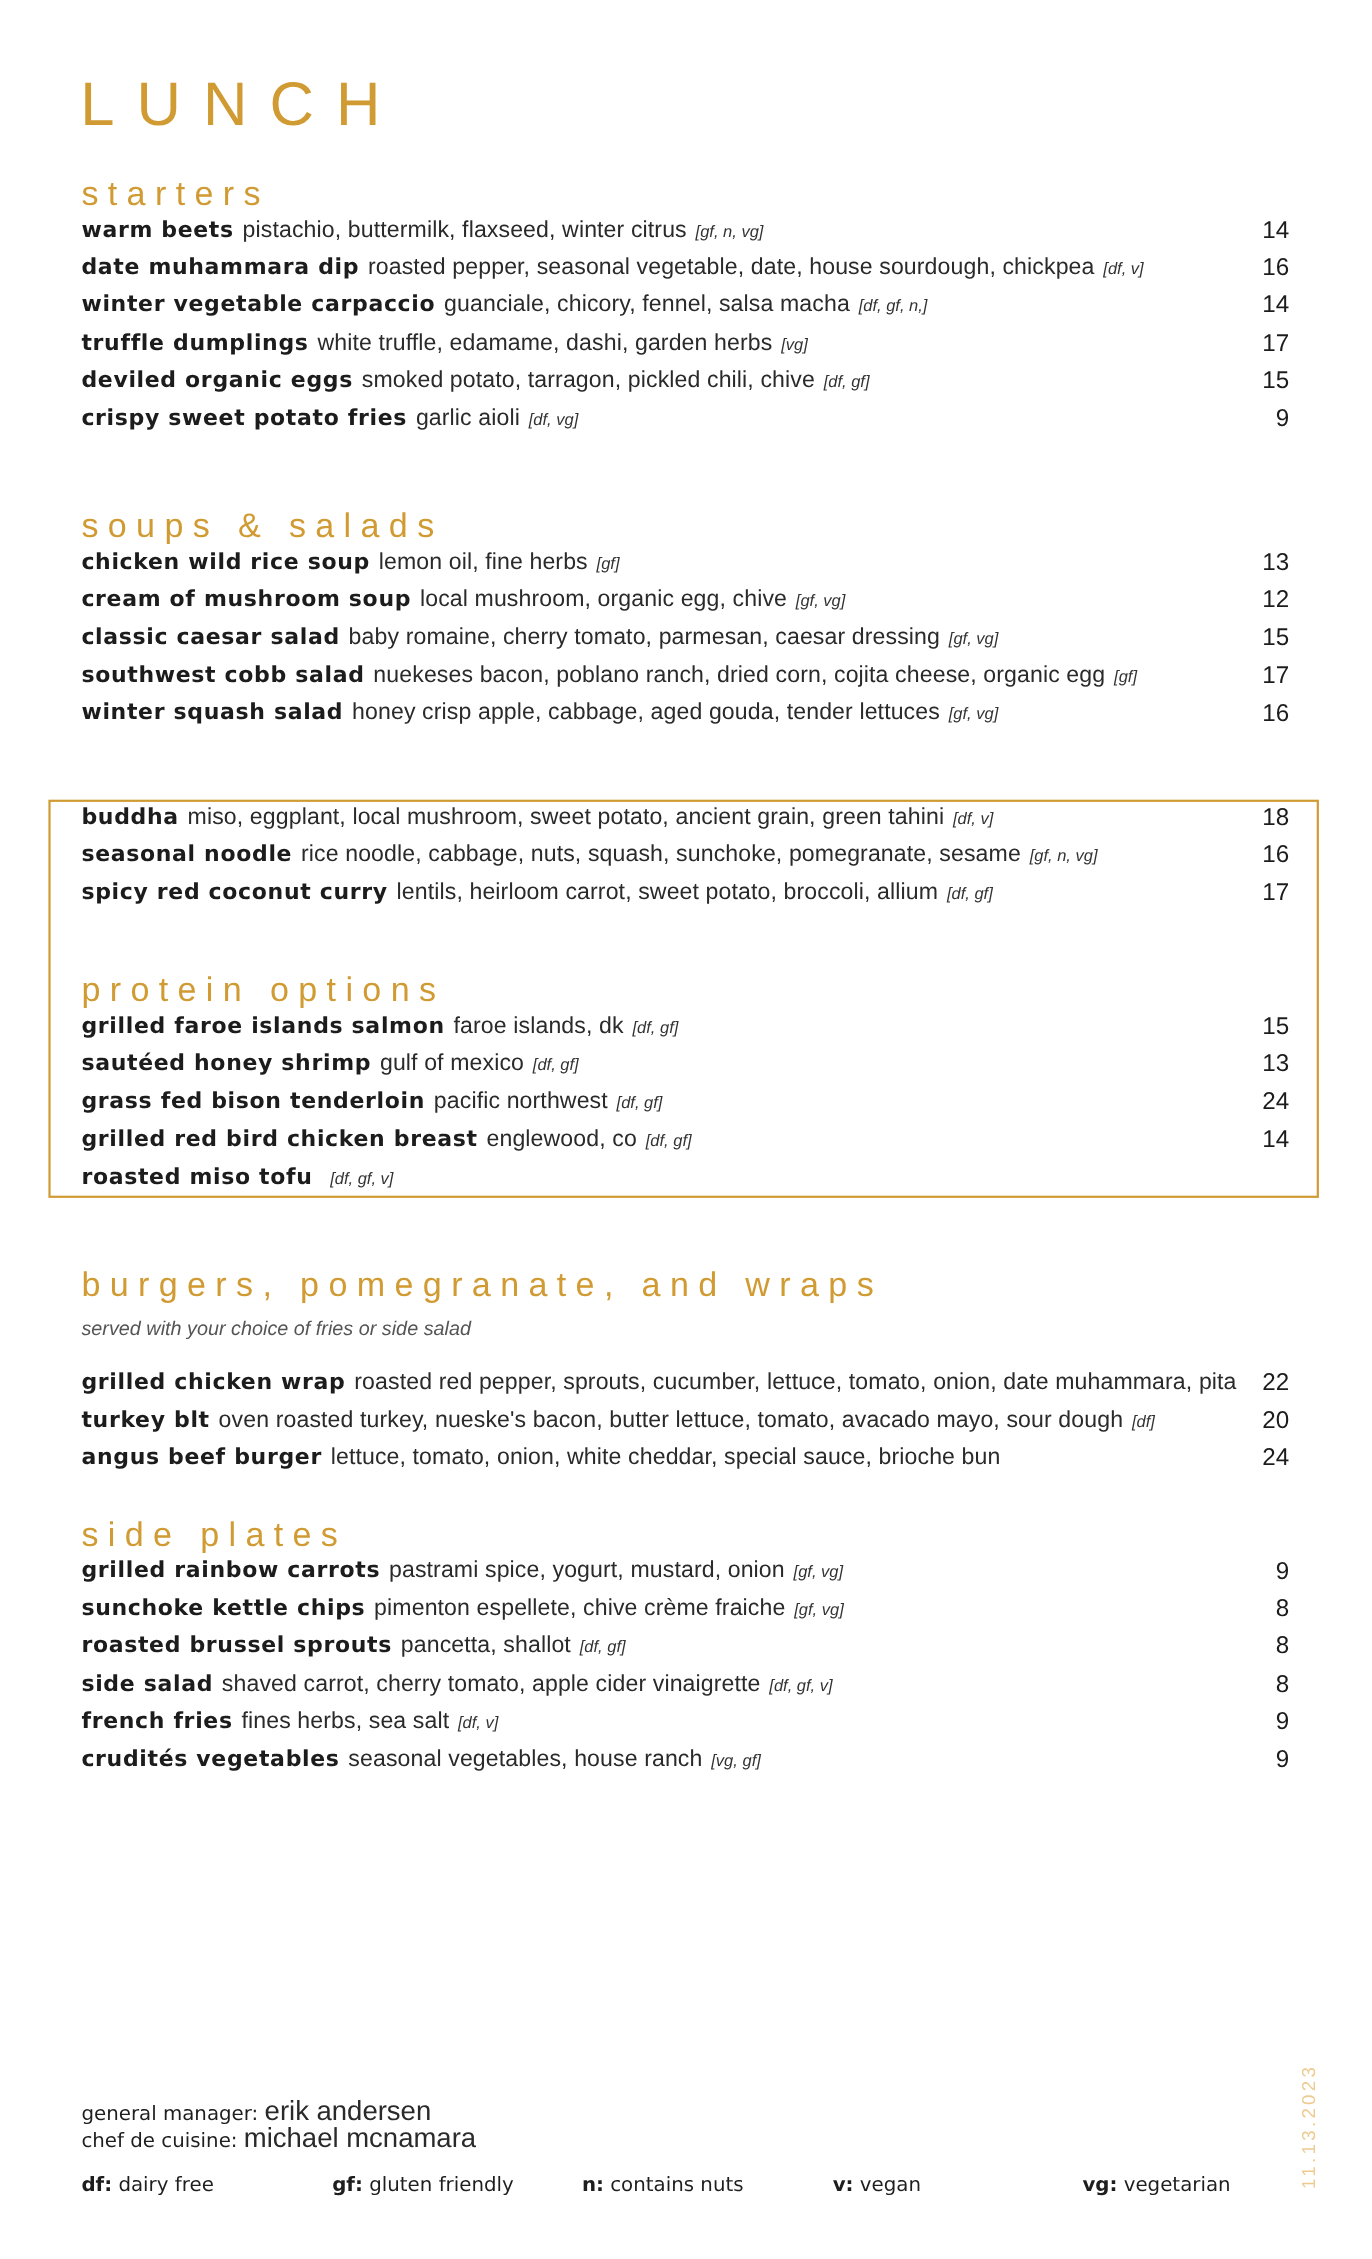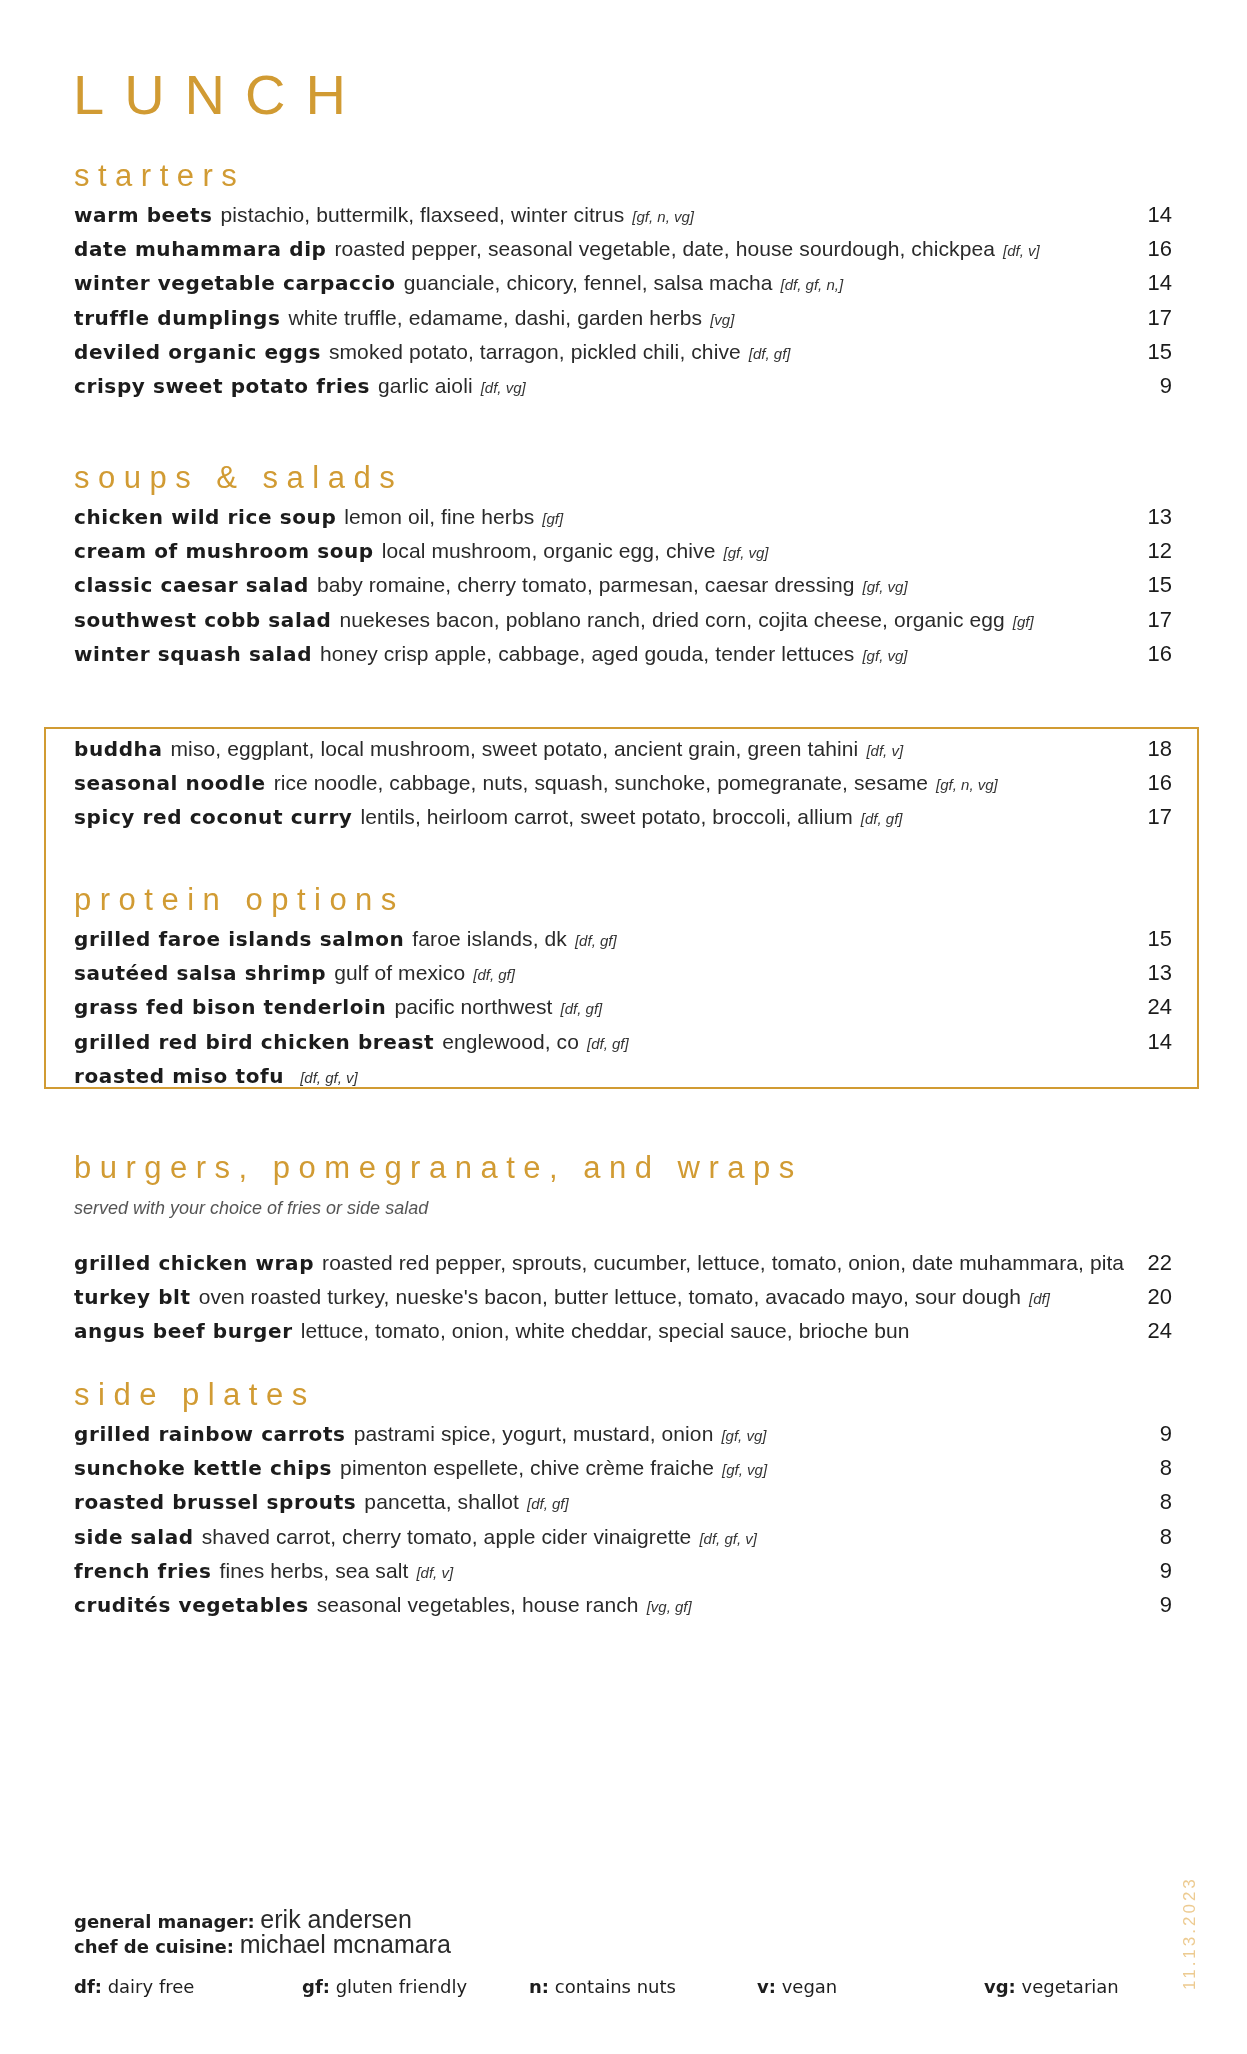--- a/index.html
+++ b/index.html
@@ -3,29 +3,29 @@
 <meta charset="utf-8">
 <style>
   html, body { margin: 0; padding: 0; background: #ffffff; }
   body { width: 1247px; height: 2054px; position: relative; overflow: hidden;
          font-family: "DejaVu Sans", sans-serif; color: #1e1e1e; }
   .title { position: absolute; left: 73px; top: 62px; font-size: 56px; font-weight: 300;
            letter-spacing: 20px; color: #D19B33; font-family: Liberation Sans, sans-serif; }
   .section { position: absolute; left: 74px; right: 75px; }
   .sec-head { font-family: "Liberation Sans", sans-serif; font-size: 31px; color: #D19B33;
               letter-spacing: 8.5px; line-height: 36px; height: 36px; white-space: nowrap; }
-  .row { position: relative; height: 34.2px; line-height: 41px; font-size: 20px; white-space: nowrap; }
+  .row { position: relative; height: 34.2px; line-height: 29px; font-size: 20px; white-space: nowrap; }
   .row .name { font-weight: bold; letter-spacing: 0.6px; color: #1c1c1c; }
   .row .desc { color: #2a2a2a; font-family: "Liberation Sans", sans-serif; font-size: 21px; margin-left: 8px; letter-spacing: 0.1px; }
   .row .tags { font-style: italic; font-size: 15px; color: #333; font-family: "Liberation Sans", sans-serif; margin-left: 8px; }
   .row .price { position: absolute; right: 0; top: 0; font-family: "Liberation Sans", sans-serif; font-size: 22px; color: #1c1c1c; }
   .box { position: absolute; left: 44px; top: 727px; width: 1151px; height: 358px; border: 2px solid #D19B33; }
   .subtitle { font-family: "Liberation Sans", sans-serif; font-style: italic; font-size: 18px; color: #555; height: 56px; line-height: 44px; }
   .footer { position: absolute; left: 74px; top: 1908px; font-size: 18px; line-height: 22px; }
-  .footer b { font-weight: bold; text-align: center; }
+  .footer b { font-weight: normal; text-align: center; }
   .footer .val { font-family: "Liberation Sans", sans-serif; color: #2a2a2a; font-size: 25px; }
   .legend { position: absolute; left: 74px; top: 1976px; width: 1100px; height: 26px; font-size: 18px; }
   .legend .item { position: absolute; top: 0; white-space: nowrap; }
   .date { position: absolute; left: 1180px; top: 1990px; transform: rotate(-90deg); transform-origin: left top;
           font-family: "Liberation Sans", sans-serif; font-size: 17px; color: #EDCB91; letter-spacing: 3px; white-space: nowrap; }
 </style>
 </head>
 <body>
 
 <div class="title">LUNCH</div>
@@ -58,21 +58,21 @@
   <div class="rows">
       <div class="row"><span class="name">buddha</span><span class="desc">miso, eggplant, local mushroom, sweet potato, ancient grain, green tahini</span><span class="tags">[df, v]</span><span class="price">18</span></div>
       <div class="row"><span class="name">seasonal noodle</span><span class="desc">rice noodle, cabbage, nuts, squash, sunchoke, pomegranate, sesame</span><span class="tags">[gf, n, vg]</span><span class="price">16</span></div>
       <div class="row"><span class="name">spicy red coconut curry</span><span class="desc">lentils, heirloom carrot, sweet potato, broccoli, allium</span><span class="tags">[df, gf]</span><span class="price">17</span></div>
     </div>
 </div>
 <div class="section" style="top:882px;">
   <div class="sec-head">protein options</div>
   <div class="rows">
       <div class="row"><span class="name">grilled faroe islands salmon</span><span class="desc">faroe islands, dk</span><span class="tags">[df, gf]</span><span class="price">15</span></div>
-      <div class="row"><span class="name">sautéed salsa shrimp</span><span class="desc">gulf of mexico</span><span class="tags">[df, gf]</span><span class="price">13</span></div>
+      <div class="row"><span class="name">sautéed honey shrimp</span><span class="desc">gulf of mexico</span><span class="tags">[df, gf]</span><span class="price">13</span></div>
       <div class="row"><span class="name">grass fed bison tenderloin</span><span class="desc">pacific northwest</span><span class="tags">[df, gf]</span><span class="price">24</span></div>
       <div class="row"><span class="name">grilled red bird chicken breast</span><span class="desc">englewood, co</span><span class="tags">[df, gf]</span><span class="price">14</span></div>
       <div class="row"><span class="name">roasted miso tofu</span><span class="desc"></span><span class="tags">[df, gf, v]</span><span class="price"></span></div>
     </div>
 </div>
 
 <div class="section" style="top:1150px;">
   <div class="sec-head">burgers, pomegranate, and wraps</div>
   <div class="subtitle">served with your choice of fries or side salad</div>
   <div class="rows">

